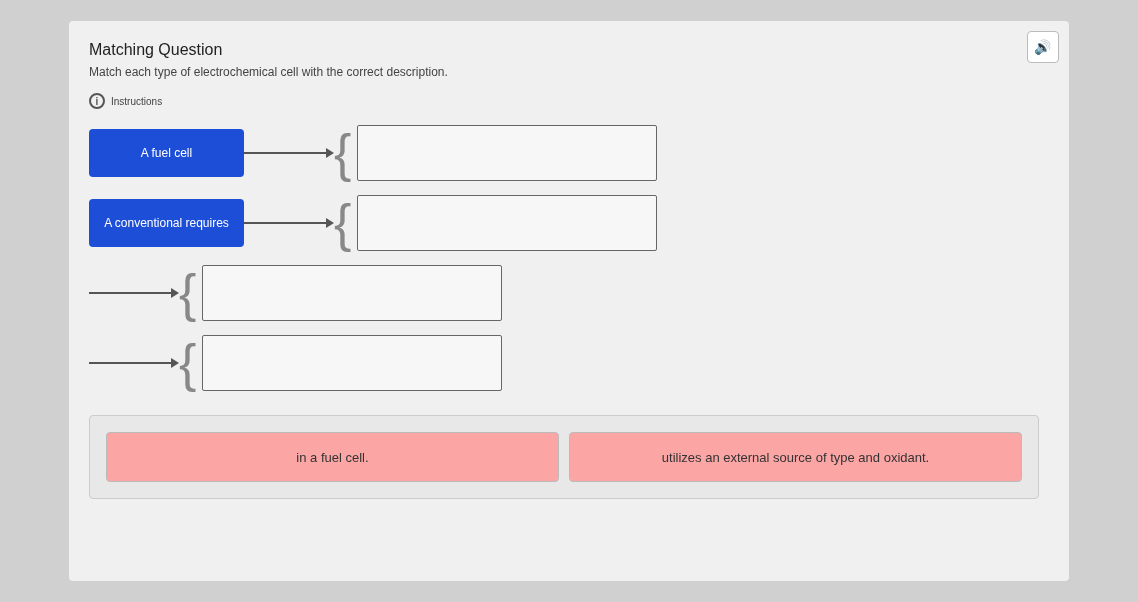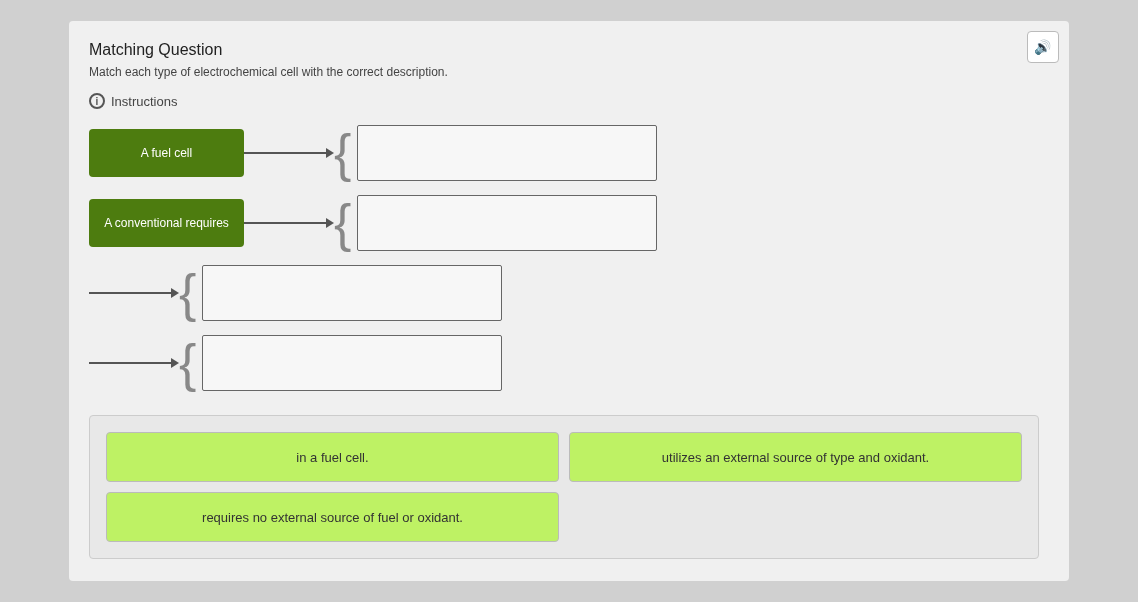--- a/index.html
+++ b/index.html
@@ -60,38 +60,38 @@
       border: 2px solid #555;
       display: flex;
       align-items: center;
       justify-content: center;
       font-size: 10px;
       font-weight: bold;
       color: #555;
       flex-shrink: 0;
     }
     .instructions-label {
-      font-size: 13px;
+      font-size: 10px;
       color: #444;
     }
 
     
     .matching-area {
       display: flex;
       flex-direction: column;
       gap: 14px;
       margin-bottom: 24px;
     }
     .match-row {
       display: flex;
       align-items: center;
       gap: 0;
     }
     .left-box {
-      background: #4d7c0f;
+      background: #1d4ed8;
       color: #fff;
       font-size: 12px;
       text-align: center;
       width: 155px;
       min-height: 48px;
       border-radius: 4px;
       display: flex;
       align-items: center;
       justify-content: center;
       padding: 6px 8px;
@@ -137,21 +137,21 @@
     .choices-area {
       background: #e8e8e8;
       border: 1px solid #ccc;
       border-radius: 4px;
       padding: 16px;
       display: grid;
       grid-template-columns: 1fr 1fr;
       gap: 10px;
     }
     .choice-box {
-      background: #bef264;
+      background: #fca5a5;
       border: 1px solid #bbb;
       border-radius: 4px;
       padding: 14px 12px;
       font-size: 13px;
       color: #333;
       text-align: left;
       cursor: grab;
       min-height: 50px;
       display: flex;
       align-items: center;
@@ -221,16 +221,15 @@
         <span class="brace">{</span>
         <div class="right-box"></div>
       </div>
     </div>
 
   </div>
 
   <div class="choices-area">
     <div class="choice-box">in a fuel cell.</div>
     <div class="choice-box">utilizes an external source of type and oxidant.</div>
-    <div class="choice-box">requires no external source of fuel or oxidant.</div>
   </div>
 
 </div>
 
 </body></html>

